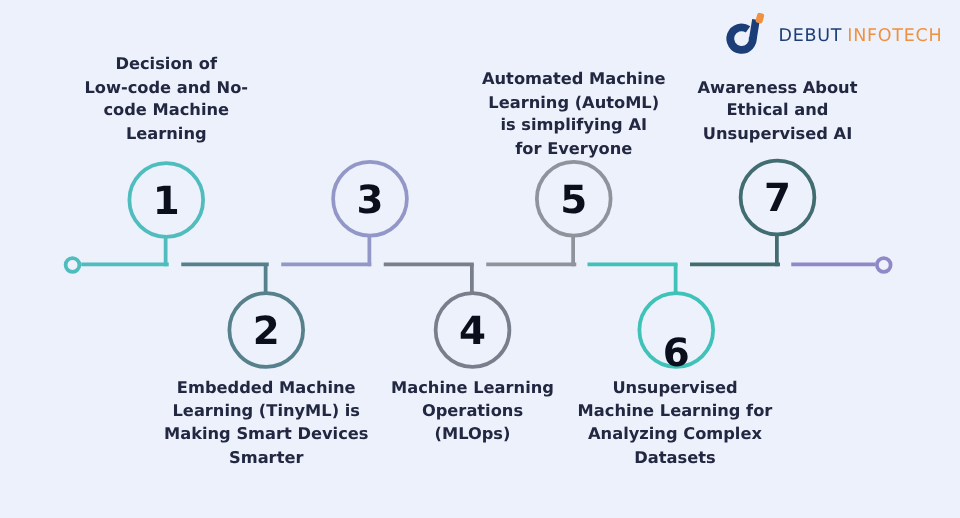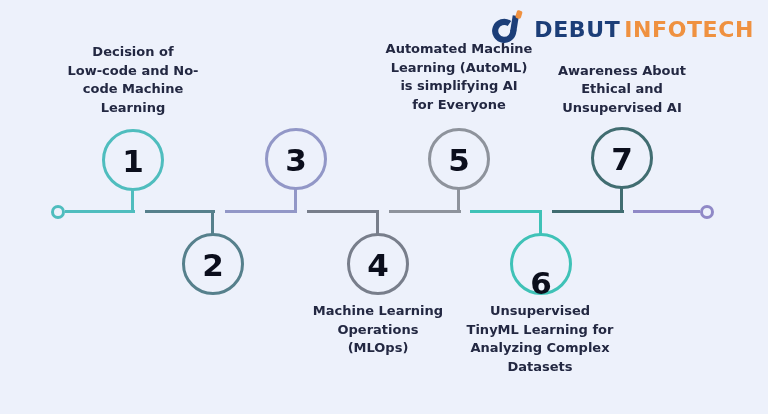--- a/index.html
+++ b/index.html
@@ -13,21 +13,21 @@
     background:#edf1fb;
     overflow:hidden;
   }
 
   
   .logo{
     position:absolute;top:10px;right:14px;
     display:flex;align-items:center;gap:7px;
   }
   .logo-text{
-    font-size:22px;font-weight:700;letter-spacing:.6px;
+    font-size:14px;font-weight:400;letter-spacing:.6px;
     white-space:nowrap;
   }
   .logo-debut{color:var(--c,#1c3e78);}
   .logo-infotech{color:var(--c,#ef9140);margin-left:4px;}
 
   
   .unit{position:absolute;inset:0;pointer-events:none;}
   .hbar{position:absolute;height:3px;background:var(--c);}
   .stem{position:absolute;width:3px;background:var(--c);}
   .circle{
@@ -135,29 +135,33 @@
 
   <div class="unit" style="--c: #9089c7;">
     <div class="hbar" style="left:633px;top:210px;width:67px"></div>
     <div class="cap-dot" style="left:700px;top:205px"></div>
   </div>
 
   <div class="label" style="left:48px;bottom:297px">Decision of
 Low-code and No-
 code Machine
 Learning</div>
-  <div class="label" style="left:374px;bottom:300px">Automated Machine
+  <div class="label" style="left:374px;bottom:285px">Automated Machine
 Learning (AutoML)
 is simplifying AI
 for Everyone</div>
   <div class="label" style="left:537px;bottom:297px">Awareness About
 Ethical and
 Unsupervised AI</div>
 
+  <div class="label" style="left:128px;top:302px">Embedded Machine
+Learning (TinyML) is
+Making Smart Devices
+Smarter</div>
   <div class="label" style="left:293px;top:302px">Machine Learning
 Operations
 (MLOps)</div>
   <div class="label" style="left:455px;top:302px">Unsupervised
-TinyML Learning for
+Machine Learning for
 Analyzing Complex
 Datasets</div>
 
 </div>
 
 </body></html>

